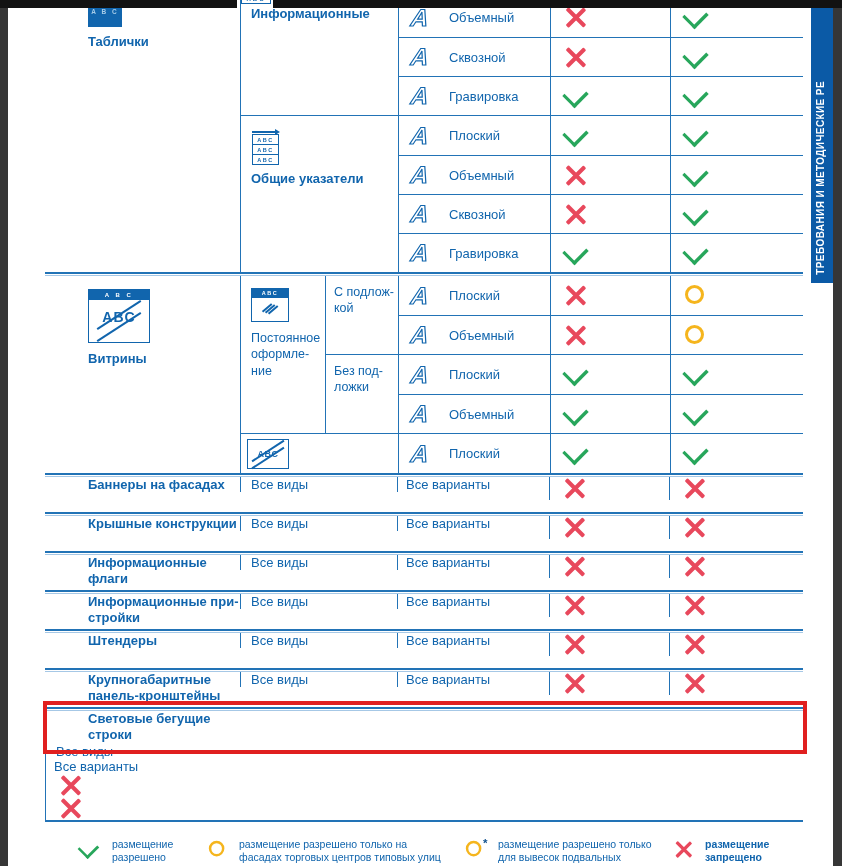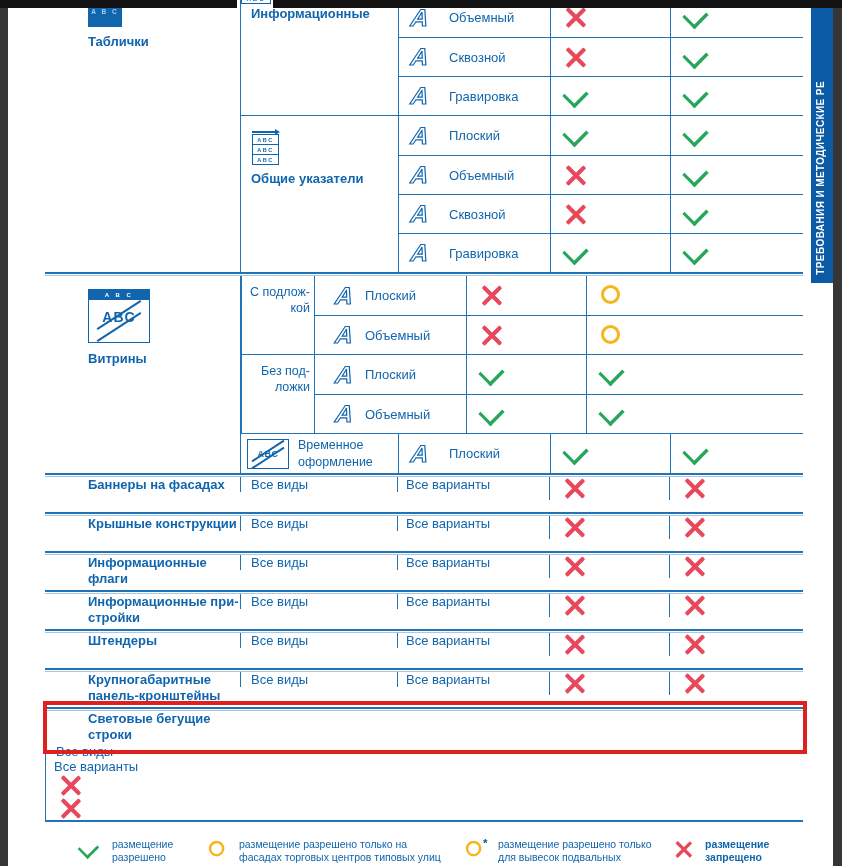--- a/index.html
+++ b/index.html
@@ -83,21 +83,21 @@
   .ic-perm .hatch i{position:absolute;width:12px;height:1.6px;background:var(--blue);transform:rotate(-40deg);}
   .ic-perm .hatch i:nth-child(1){left:9px;top:9px;}
   .ic-perm .hatch i:nth-child(2){left:12px;top:10px;}
   .ic-perm .hatch i:nth-child(3){left:15px;top:11px;}
   .ic-temp{width:42px;height:30px;border:1.4px solid var(--blue);position:relative;flex:none;
     text-align:center;font-size:9px;font-weight:bold;letter-spacing:.5px;color:var(--blue);line-height:28px;}
   .ic-temp .t1{width:38px;left:1px;top:10px;}
   .ic-temp .t2{width:38px;left:1px;top:17px;}
   
   .c2a{width:84px;padding:8px 4px 0 10px;font-weight:normal;font-size:12.5px;line-height:1.3;}
-  .subcol{flex:1;border-left:1px solid var(--line);display:flex;flex-direction:column;text-align:right;}
+  .subcol{flex:1;border-left:1px solid var(--line);display:flex;flex-direction:column;}
   .subrow{display:flex;}
   .subrow + .subrow{border-top:1px solid var(--line);}
   .c2b{width:72px;padding:8px 4px 0 8px;font-size:12.5px;line-height:1.3;}
   .c2full{width:157px;display:flex;align-items:center;gap:9px;padding-left:6px;font-size:12.5px;line-height:1.3;}
   .c2full .lbl{width:92px;}
   
   .sec.simple{min-height:38px;align-items:flex-start;}
   .sec.hl{min-height:42px;flex-direction:column;}
   .sc1{width:195px;display:flex;align-items:center;padding-left:43px;font-weight:bold;line-height:1.25;}
   .sc1 span{width:152px;}
@@ -257,20 +257,31 @@
             <div class="band">A B C</div>
             <div class="inner">ABC</div>
             <div class="slash s1"></div>
             <div class="slash s2"></div>
           </div>
           <div>Витрины</div>
         </div>
         <div class="grp-col">
 
           <div class="grp">
+            <div class="c2a">
+              <div class="ic-perm">
+                <div class="band">ABC</div>
+                <div class="hatch">
+                    <i></i>
+                    <i></i>
+                    <i></i>
+                  </div>
+              </div>
+              <div>Постоянное оформле-ние</div>
+            </div>
             <div class="subcol">
               <div class="subrow">
                 <div class="c2b">С подлож-кой</div>
                 <div class="rows">
                   <div class="trow">
                     <div class="c3">
                         <span class="ta"></span>
                         <span>Плоский</span>
                       </div>
                     <div class="c4">
@@ -326,21 +337,20 @@
             </div>
           </div>
 
           <div class="grp">
             <div class="c2full">
               <div class="ic-temp">
                 <span>ABC</span>
                 <div class="slash t1"></div>
                 <div class="slash t2"></div>
               </div>
-              <div class="lbl">Временное оформление</div>
             </div>
             <div class="rows">
               <div class="trow">
                 <div class="c3">
                     <span class="ta"></span>
                     <span>Плоский</span>
                   </div>
                 <div class="c4">
                     <span class="st st-check"></span>
                   </div>

